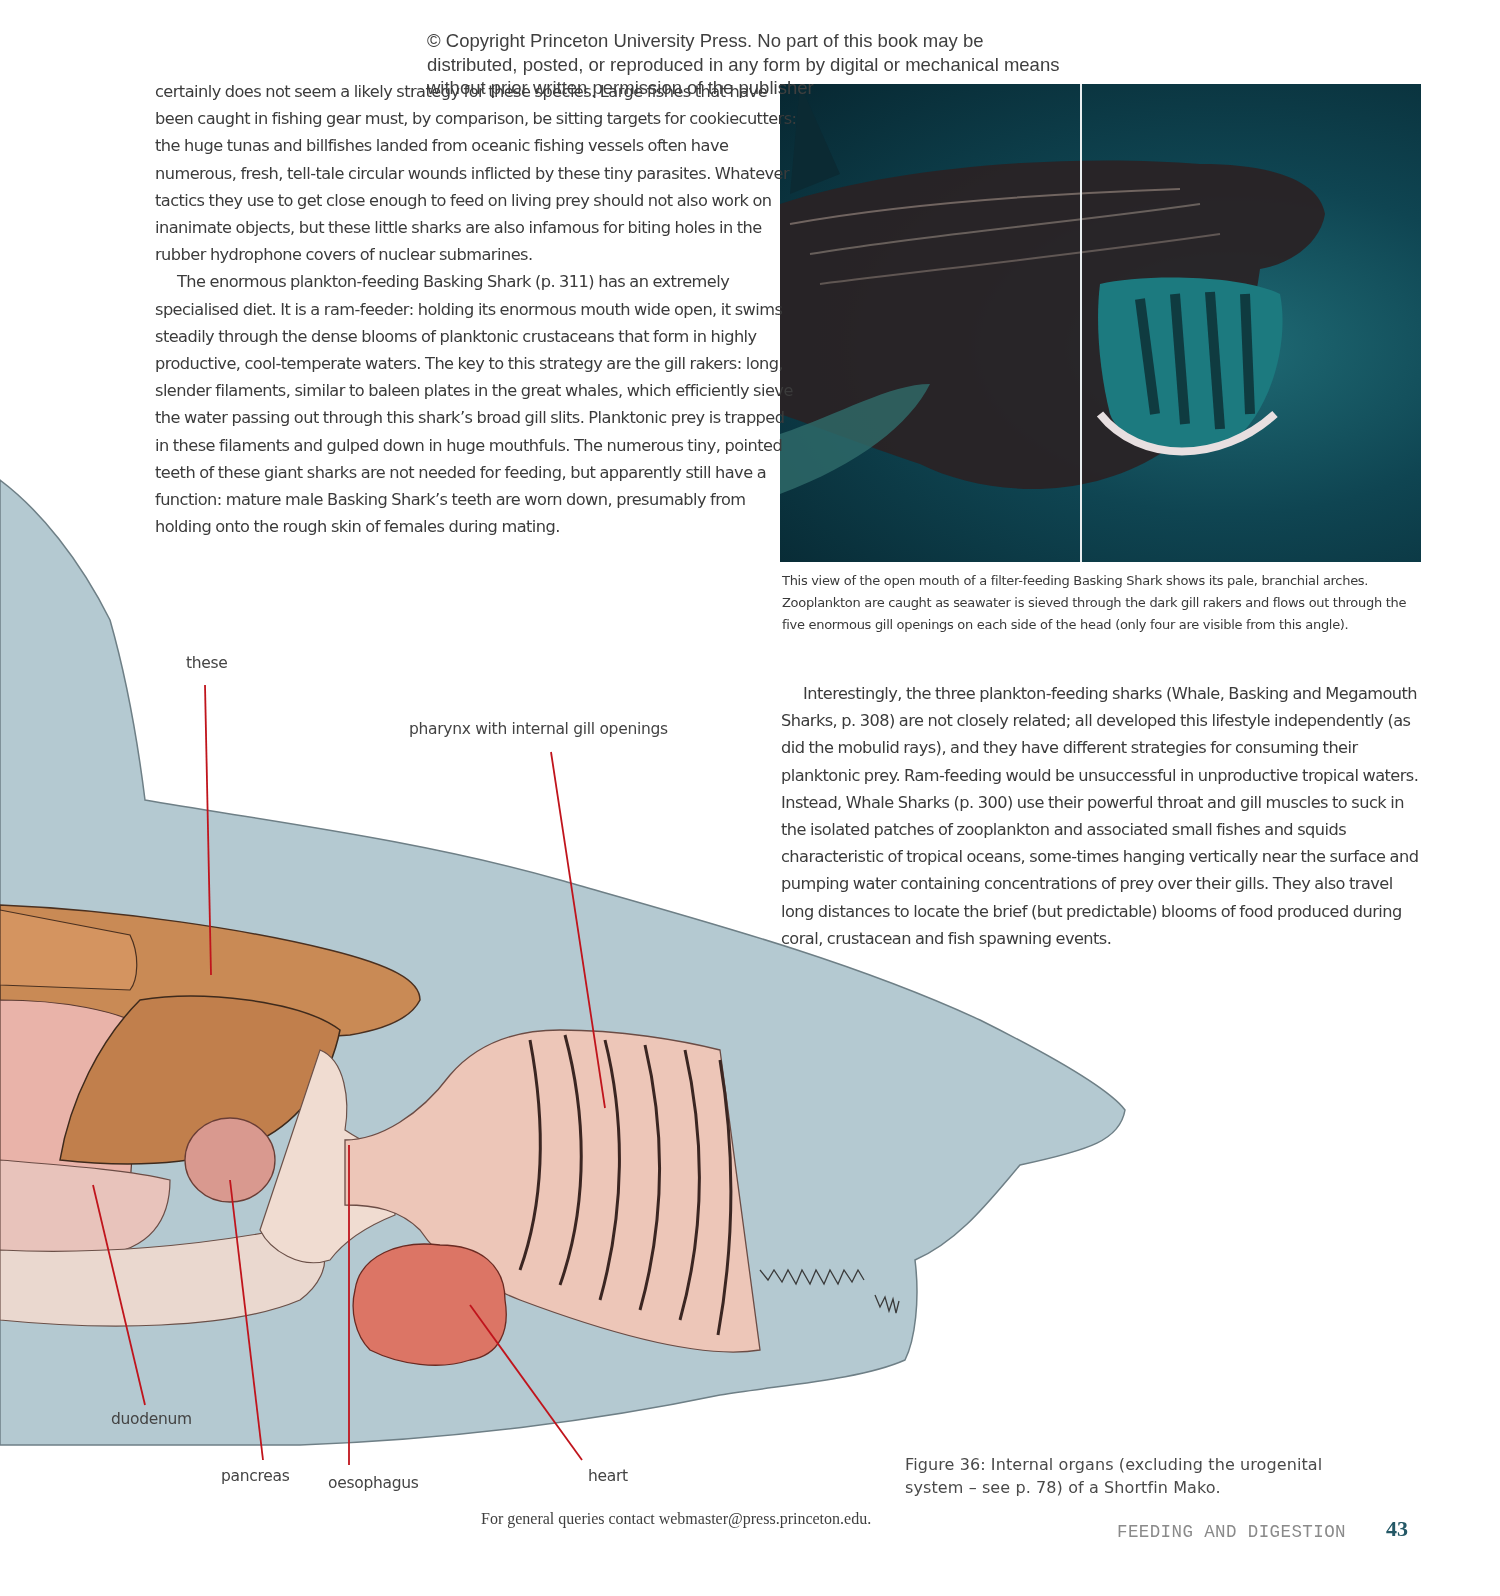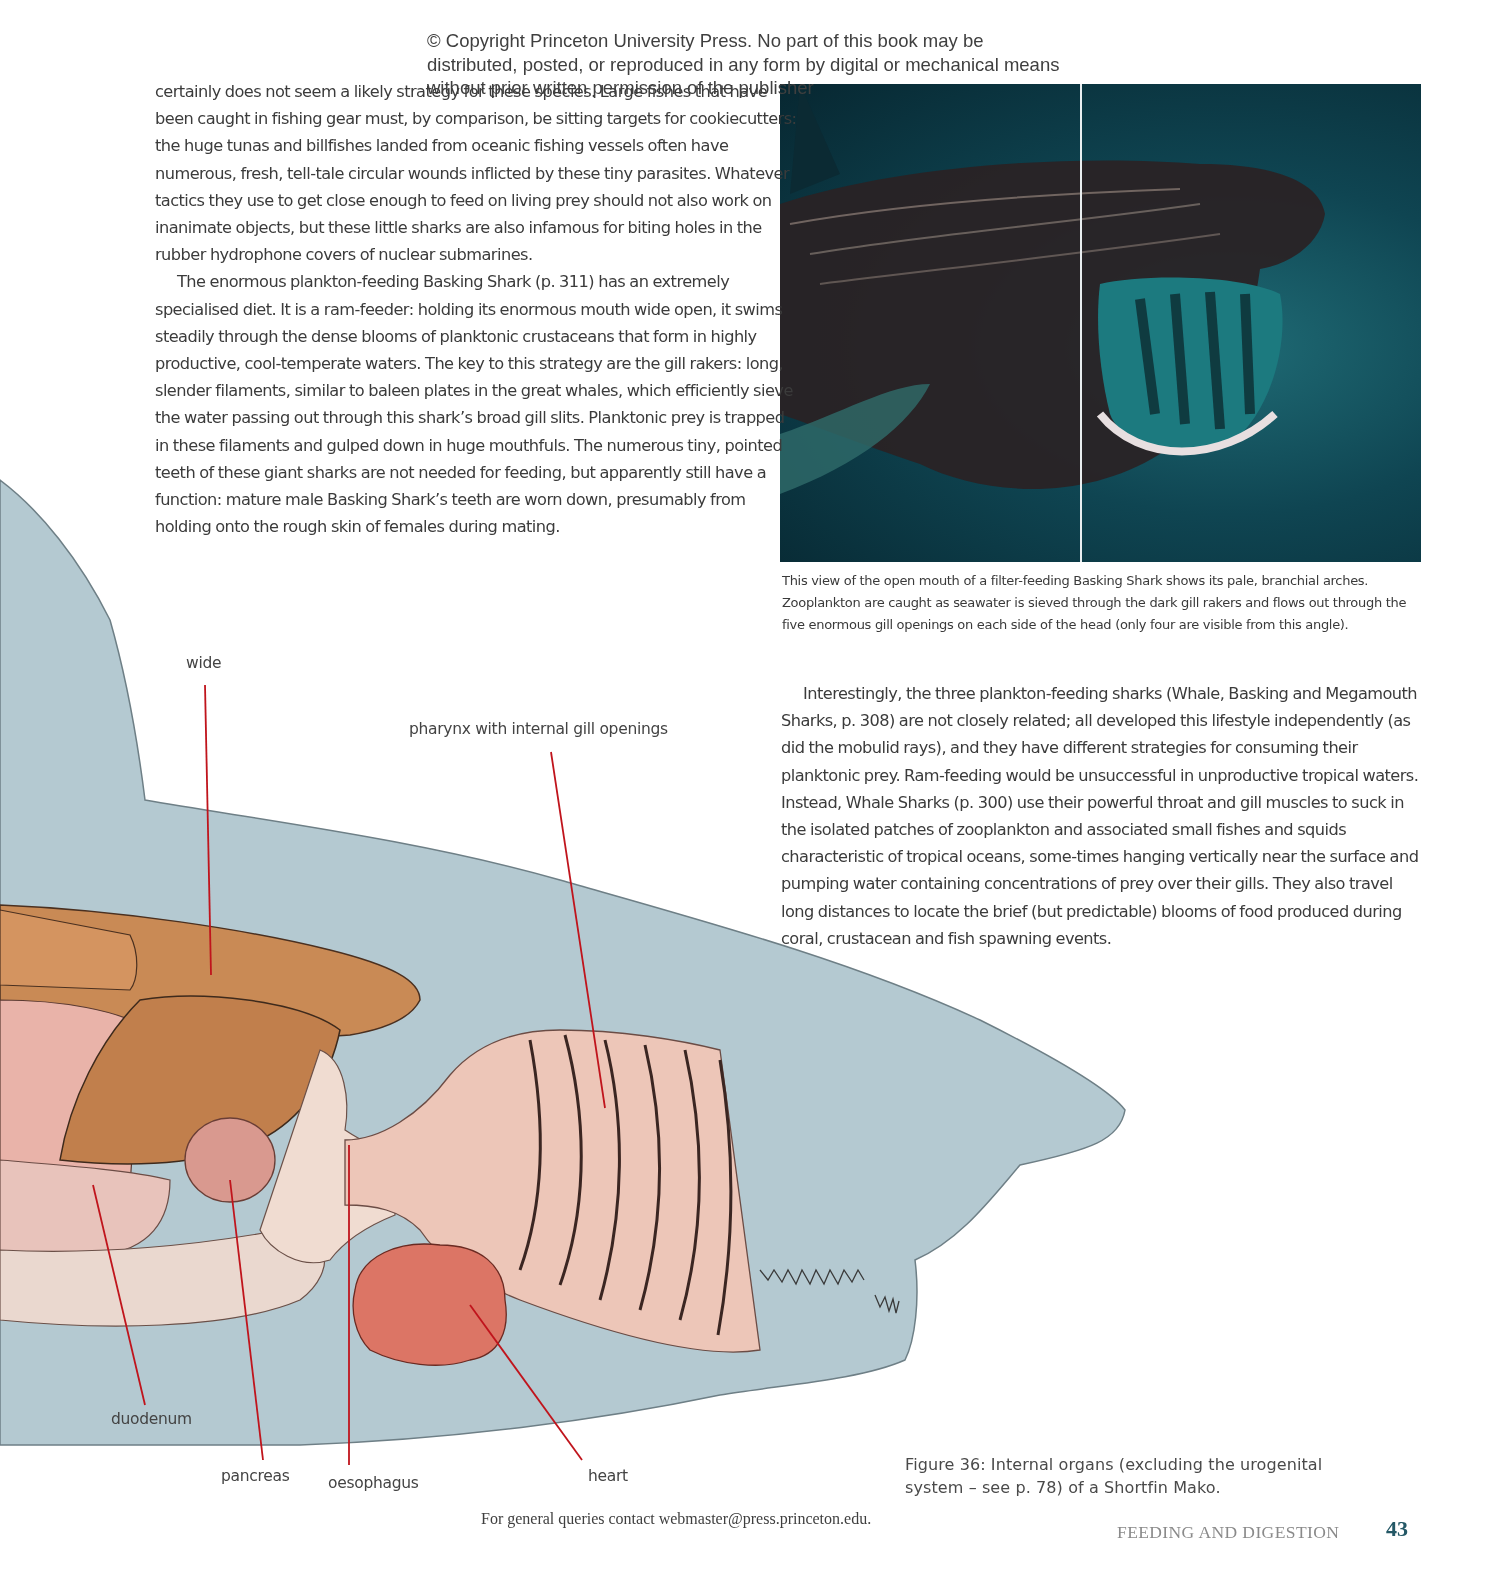--- a/index.html
+++ b/index.html
@@ -40,21 +40,21 @@
   .fig-caption {
     left: 905px; top: 1454px; width: 460px;
     font-family: "DejaVu Sans", sans-serif; font-size: 16px; line-height: 22.5px;
     color: #4a4a4a; letter-spacing: 0.1px; z-index: 4;
   }
   .queries {
     left: 481px; top: 1510px;
     font-family: Liberation Serif, serif; font-size: 16px; color: #3f3f3f; z-index: 4;
   }
   .section-name {
-    left: 1117px; top: 1522px; font-family: Liberation Serif, serif; font-size: 17.5px;
+    left: 1117px; top: 1522px; font-family: Liberation Mono, monospace; font-size: 17.5px;
     color: #8a8a8a; letter-spacing: 0.4px; z-index: 4;
   }
   .page-number {
     left: 1386px; top: 1516px; font-family: Liberation Serif, serif; font-size: 22px;
     font-weight: bold; color: #245866; z-index: 4;
   }
 </style>
 </head>
 <body>
 
@@ -126,21 +126,21 @@
   </svg>
   <div class="photo-divider"></div>
 </div>
 
 <div class="abs caption">This view of the open mouth of a filter-feeding Basking Shark shows its pale, branchial arches. Zooplankton are caught as seawater is sieved through the dark gill rakers and flows out through the five enormous gill openings on each side of the head (only four are visible from this angle).</div>
 
 <div class="abs body-text right-col">
   <p class="indent">Interestingly, the three plankton-feeding sharks (Whale, Basking and Megamouth Sharks, p. 308) are not closely related; all developed this lifestyle independently (as did the mobulid rays), and they have different strategies for consuming their planktonic prey. Ram-feeding would be unsuccessful in unproductive tropical waters. Instead, Whale Sharks (p. 300) use their powerful throat and gill muscles to suck in the isolated patches of zooplankton and associated small fishes and squids characteristic of tropical oceans, some-times hanging vertically near the surface and pumping water containing concentrations of prey over their gills. They also travel long distances to locate the brief (but predictable) blooms of food produced during coral, crustacean and fish spawning events.</p>
 </div>
 
-<div class="abs label" style="left:186px; top:654px;">wide</div>
+<div class="abs label" style="left:186px; top:654px;">these</div>
 <div class="abs label" style="left:409px; top:720px;">pharynx with internal gill openings</div>
 <div class="abs label" style="left:111px; top:1410px;">duodenum</div>
 <div class="abs label" style="left:221px; top:1467px;">pancreas</div>
 <div class="abs label" style="left:328px; top:1474px;">oesophagus</div>
 <div class="abs label" style="left:588px; top:1467px;">heart</div>
 
 <div class="abs fig-caption">Figure 36: Internal organs (excluding the urogenital system – see p. 78) of a Shortfin Mako.</div>
 
 <div class="abs queries">For general queries contact webmaster@press.princeton.edu.</div>
 <div class="abs section-name">FEEDING AND DIGESTION</div>

